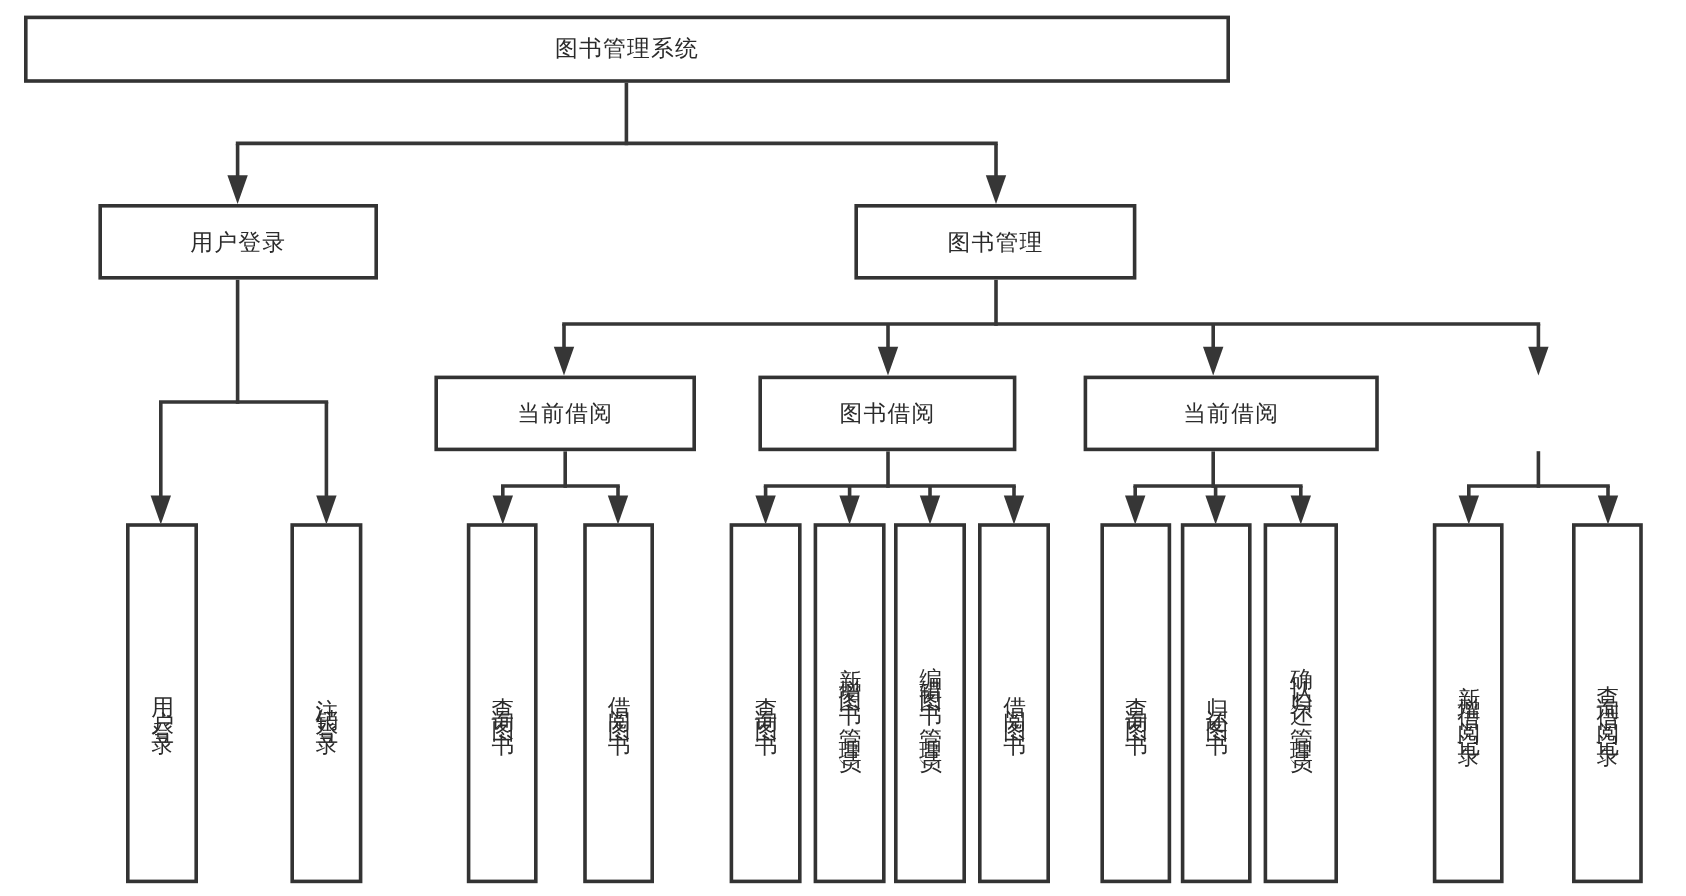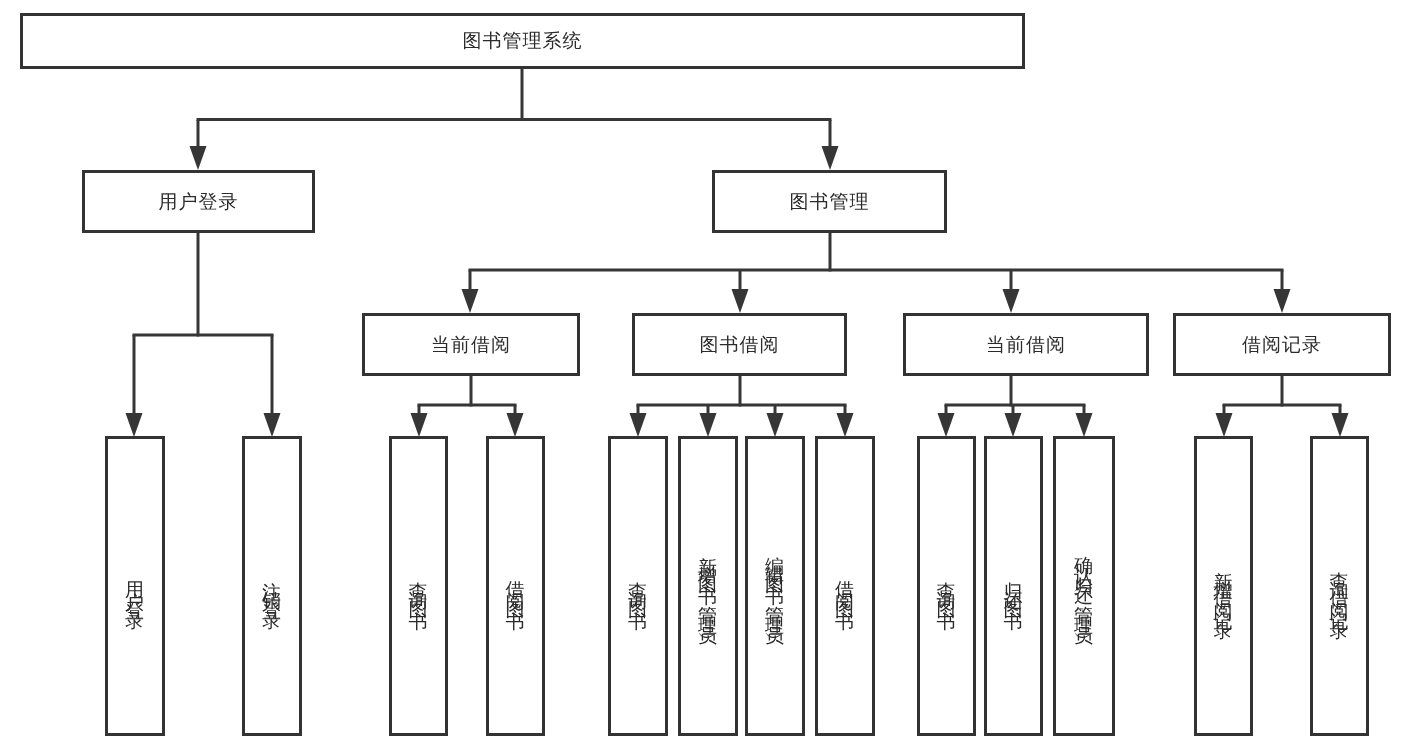--- a/index.html
+++ b/index.html
@@ -125,23 +125,20 @@
 
   <div class="box" style="left:362px;top:313px;width:218px;height:63px;">
     <span>当前借阅</span>
   </div>
   <div class="box" style="left:632px;top:313px;width:215px;height:63px;">
     <span>图书借阅</span>
   </div>
   <div class="box" style="left:903px;top:313px;width:246px;height:63px;">
     <span>当前借阅</span>
   </div>
-  <div class="box" style="left:1173px;top:313px;width:218px;height:63px;">
-    <span>借阅记录</span>
-  </div>
 
   <div class="vbox" style="left:105px;width:60px;">
     <span class="vtext">用户登录</span>
   </div>
   <div class="vbox" style="left:242px;width:60px;">
     <span class="vtext">注销登录</span>
   </div>
 
   <div class="vbox" style="left:389px;width:59px;">
     <span class="vtext">查询图书</span>

